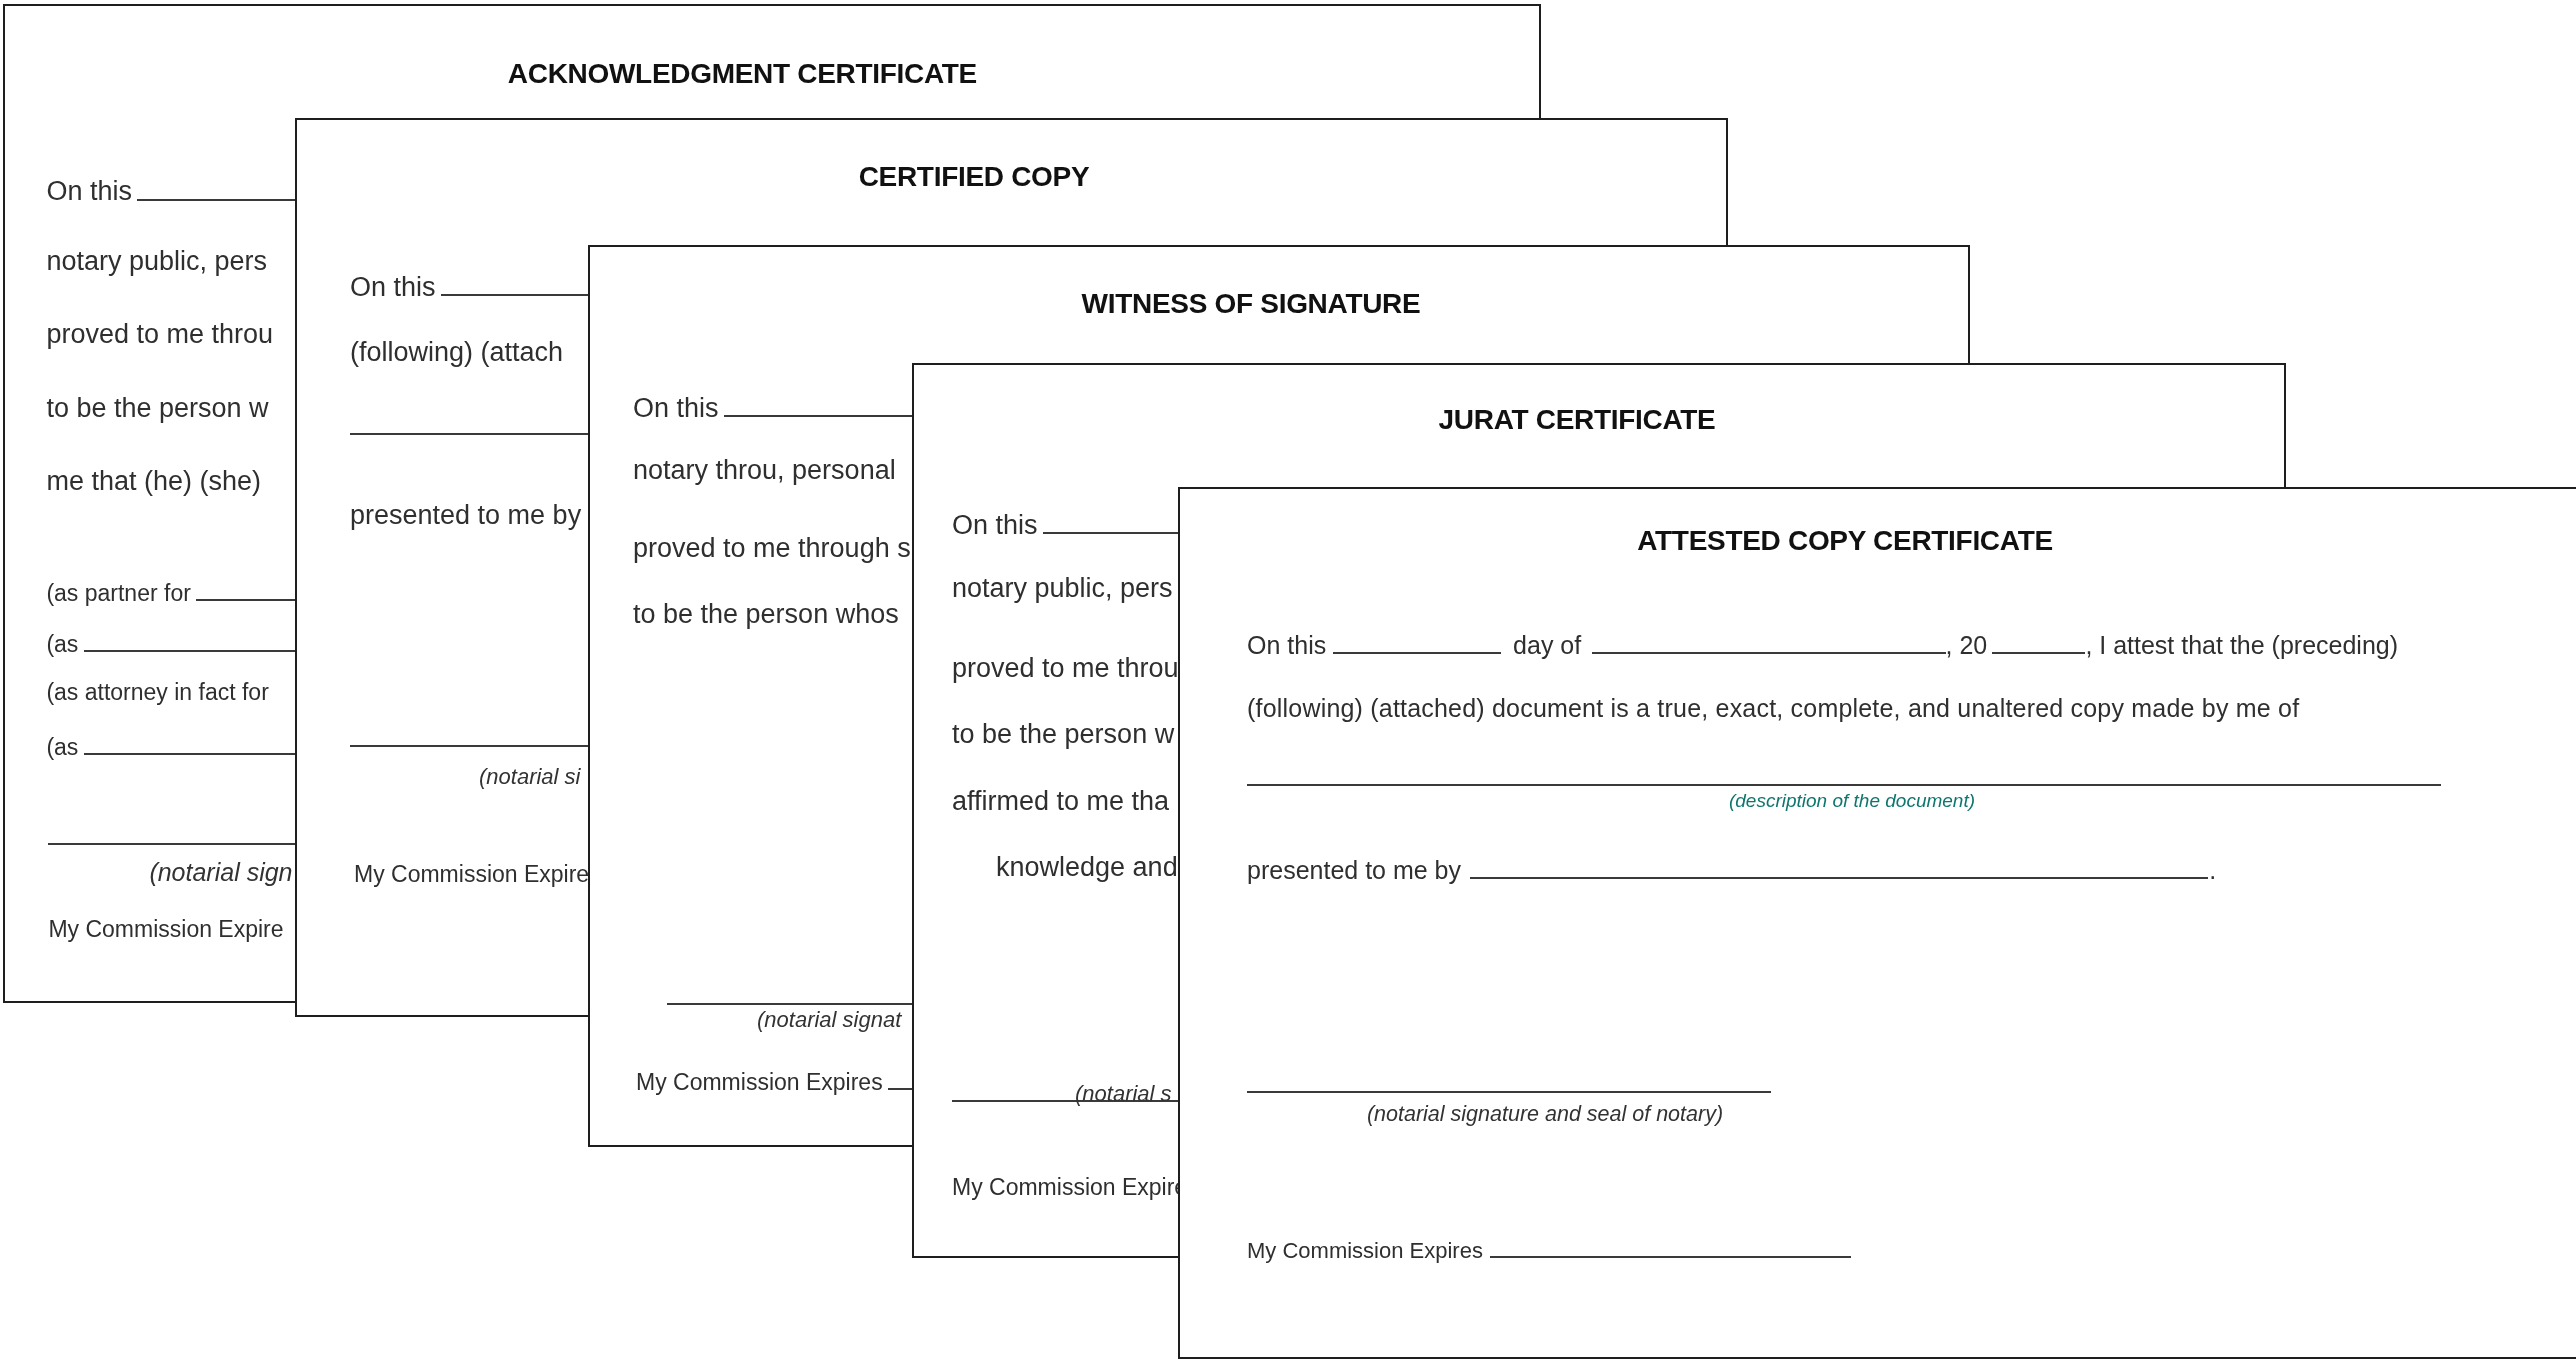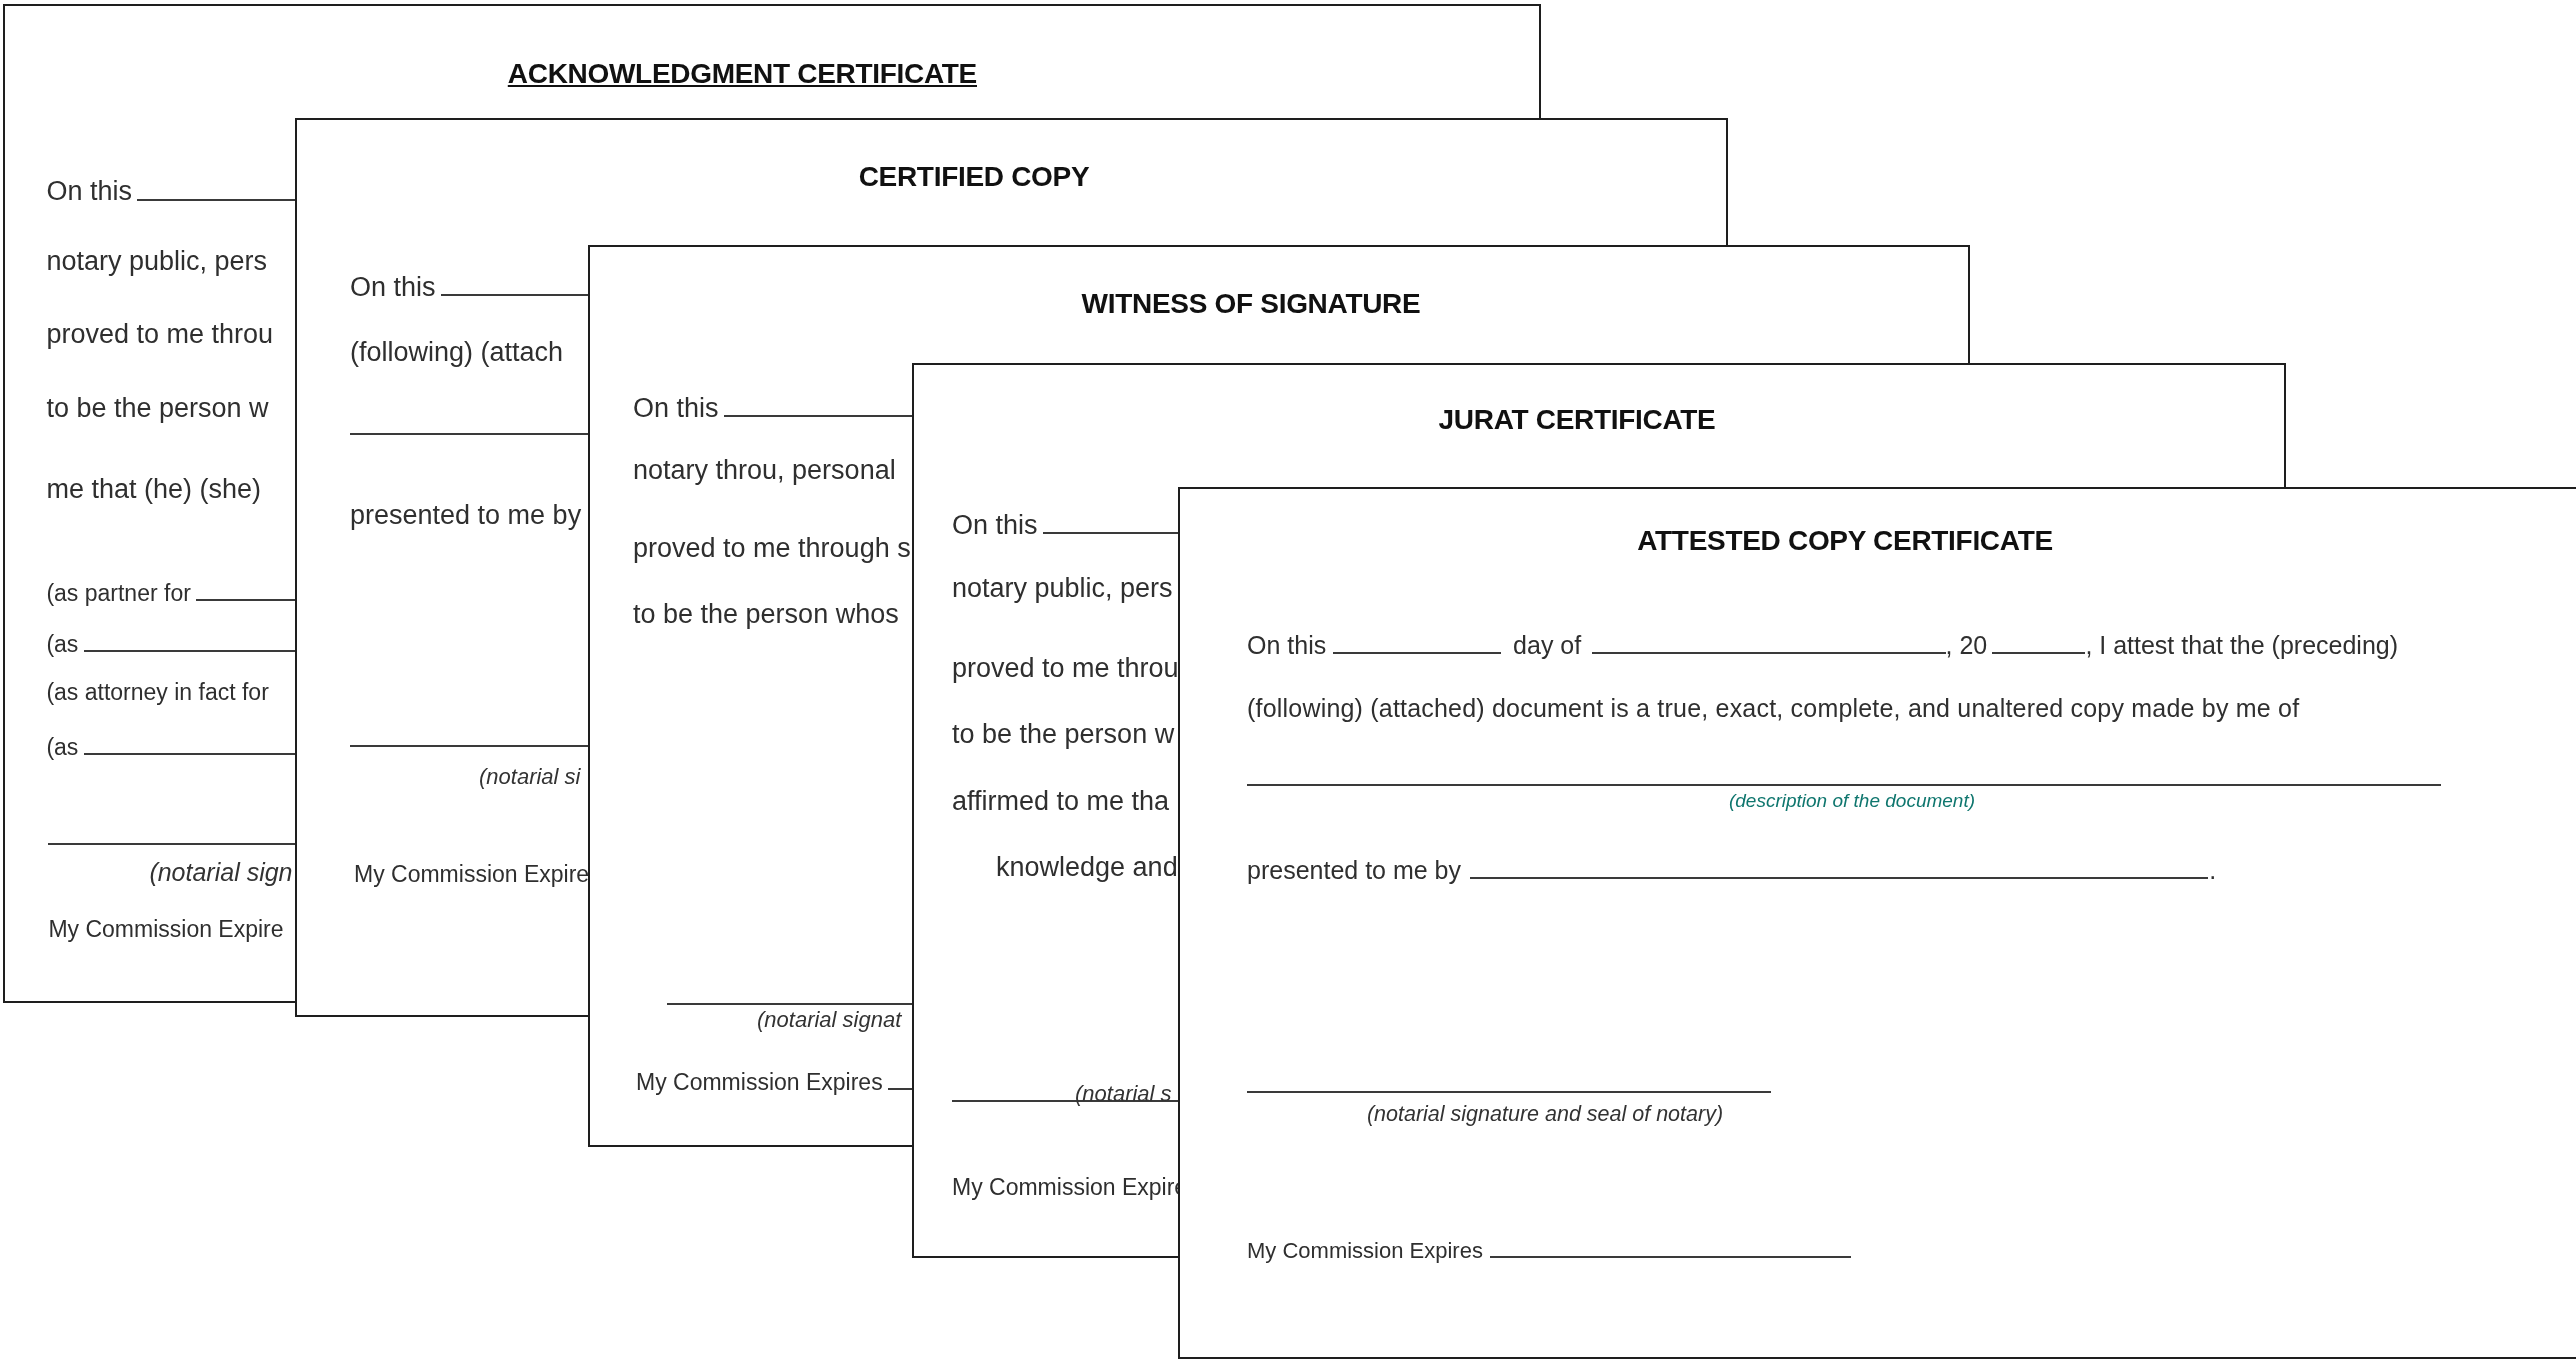--- a/index.html
+++ b/index.html
@@ -14,28 +14,28 @@
   .card .t.tiny-cap { font-style:italic; font-size:19px; color:#0f766e; transform:translateX(-50%); }
   .card .t.mid-cap { font-style:italic; font-size:21.5px; color:#333; transform:translateX(-50%); }
   .line { position:absolute; height:0; border-top:2.6px solid #3a3a3a; }
   .blank { display:inline-block; border-bottom:2.6px solid #3a3a3a; vertical-align:baseline; height:0.9em; margin:0 5.2px; }
   .attested .t { font-size:25px; }
 </style>
 </head>
 <body>
 
 <div class="card" style="left:3.4px; top:4.3px; width:1538px; height:999px;">
-  <div class="title" style="left:737px; top:52px;text-decoration:underline;">ACKNOWLEDGMENT CERTIFICATE</div>
+  <div class="title" style="left:737px; top:52px;">ACKNOWLEDGMENT CERTIFICATE</div>
   <div class="t" style="left:41px; top:168px;">
     <span>On this</span><span class="blank" style="width:172px;"></span>
   </div>
   <div class="t" style="left:41px; top:242px;">notary public, pers</div>
   <div class="t" style="left:41px; top:315px;">proved to me throu</div>
   <div class="t" style="left:41px; top:389px;">to be the person w</div>
-  <div class="t" style="left:41px; top:462px;margin-top:8px;">me that (he) (she)</div>
+  <div class="t" style="left:41px; top:462px;">me that (he) (she)</div>
 
   <div class="t small" style="left:41px; top:572px;">
     <span>(as partner for</span><span class="blank" style="width:137px;"></span>
   </div>
   <div class="t small" style="left:41px; top:623px;">
     <span>(as</span><span class="blank" style="width:232px;"></span>
   </div>
   <div class="t small" style="left:41px; top:675px;">(as attorney in fact for</div>
   <div class="t small" style="left:41px; top:726px;">
     <span>(as</span><span class="blank" style="width:232px;"></span>

